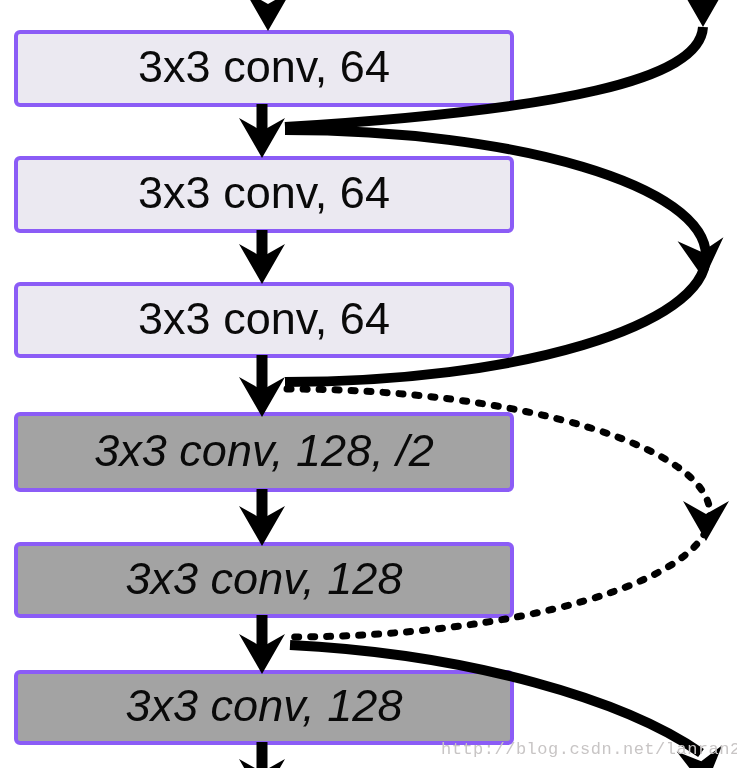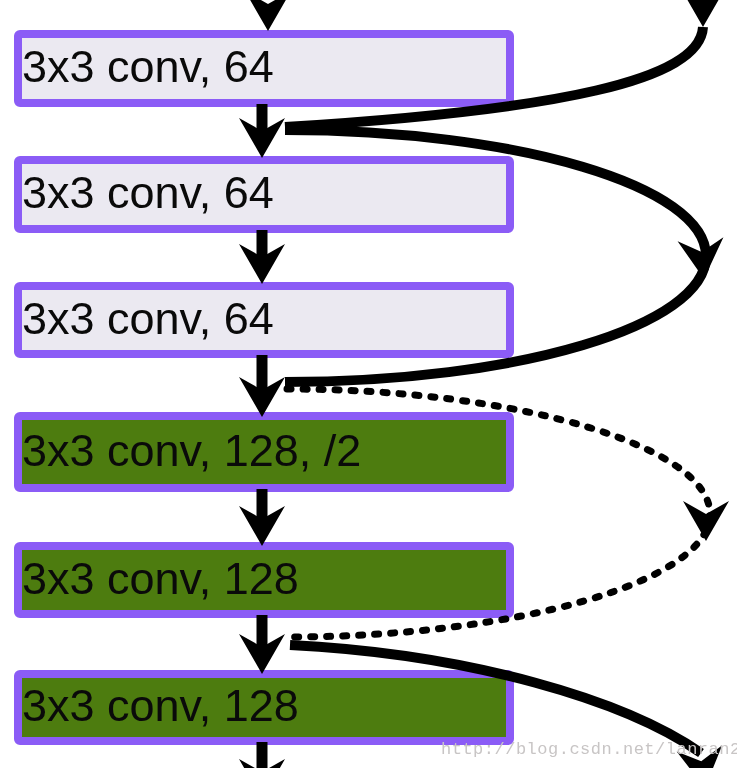--- a/index.html
+++ b/index.html
@@ -7,34 +7,34 @@
     position:relative;
     width:737px;height:768px;
     overflow:hidden;
     background:#fff;
     font-family:"Liberation Sans", sans-serif;
   }
   .box{
     position:absolute;
     left:14px;width:500px;
     box-sizing:border-box;
-    border:8px solid #8b5cf6;
+    border:4px solid #8b5cf6;
     border-radius:6px;
-    display:flex;align-items:center;justify-content:flex-start;
+    display:flex;align-items:center;justify-content:center;
   }
   .box .lbl{
     font-size:45px;
     line-height:1;
     color:#0a0a0a;
     letter-spacing:0px;
     white-space:nowrap;
     padding-bottom:4px;
   }
   .conv64{background:#ebe9f1;}
-  .conv128{background:#4d7c0f;}
+  .conv128{background:#a3a3a3;font-style:italic;}
   #arrows{position:absolute;left:0;top:0;pointer-events:none;}
   #watermark{
     position:absolute;
     left:441px;top:740px;
     font-family:"Liberation Mono", monospace;
     font-size:17px;
     letter-spacing:0.5px;
     color:#c8c5c5;
     white-space:nowrap;
     z-index:30;

